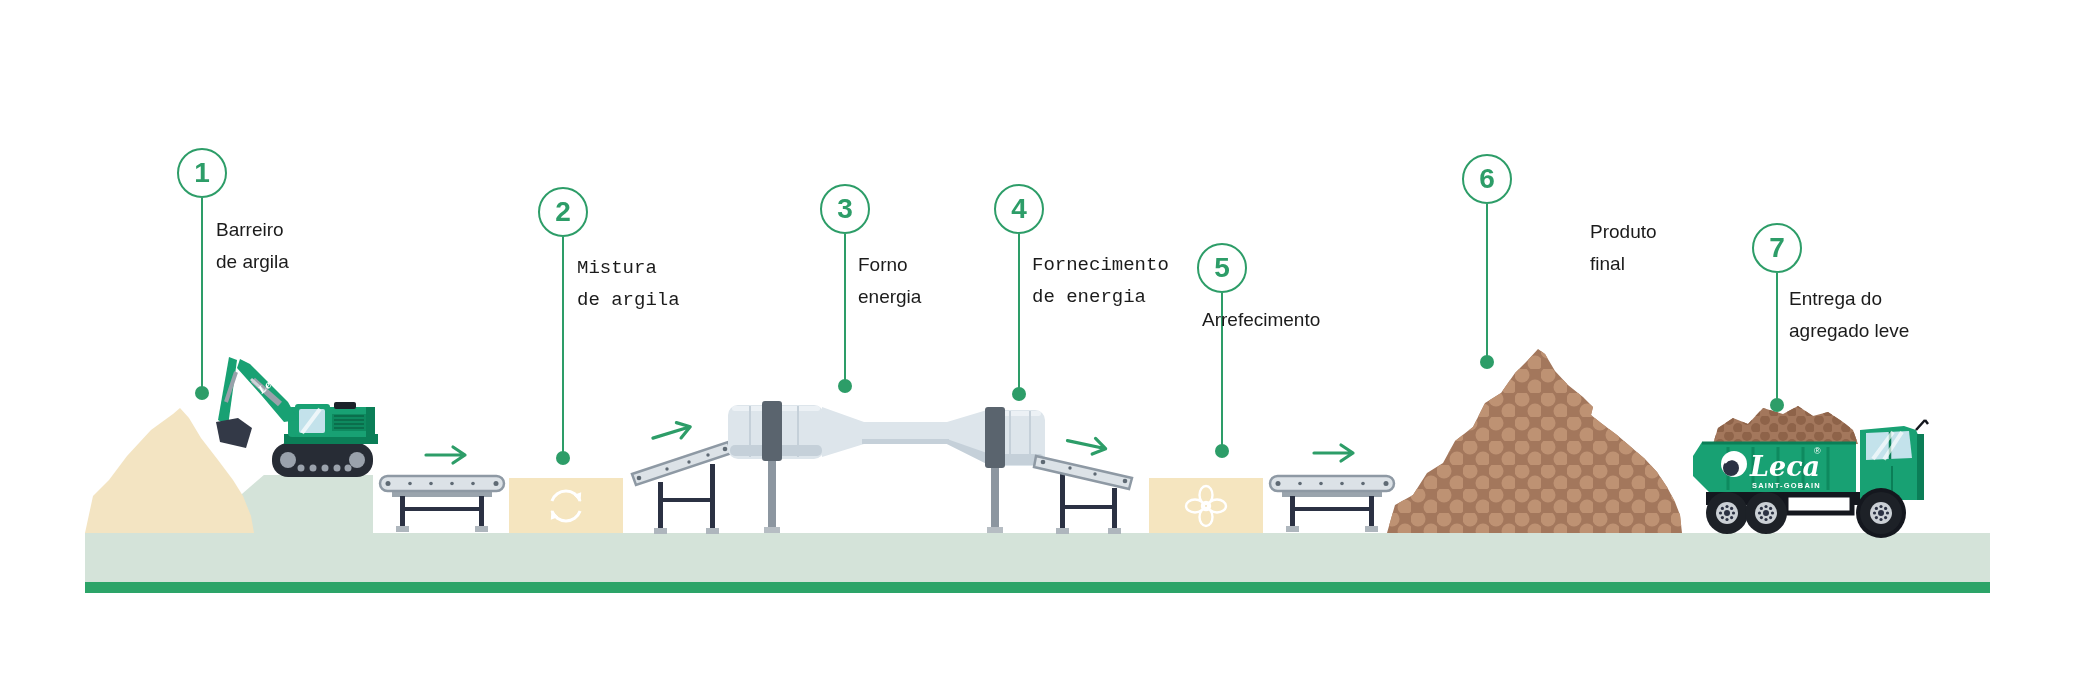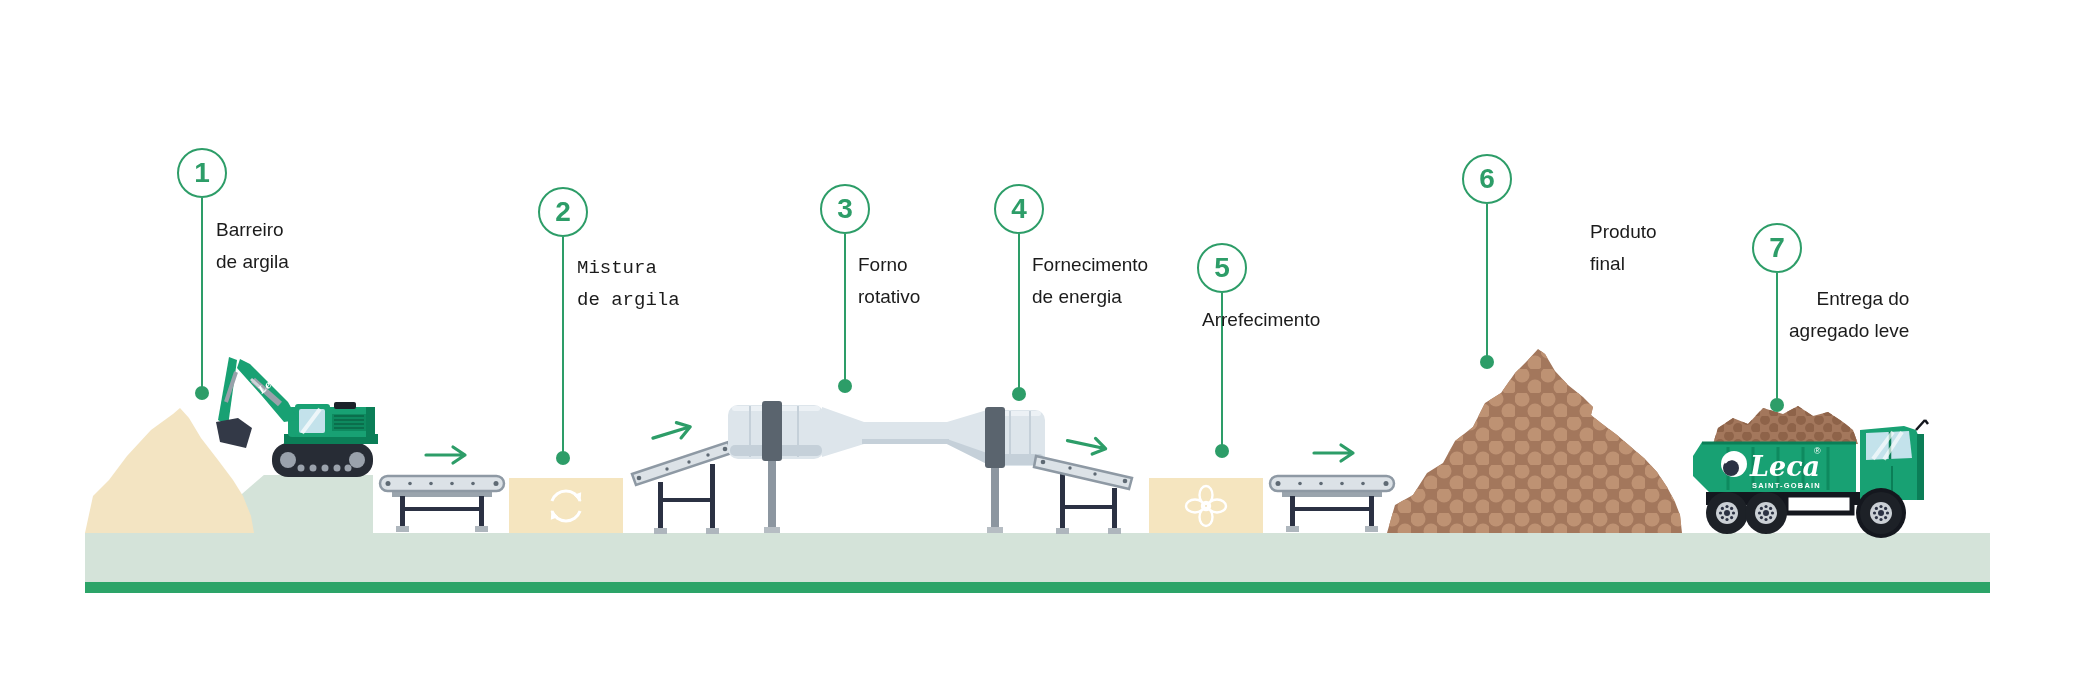--- a/index.html
+++ b/index.html
@@ -287,28 +287,28 @@
   <div class="abs dot" style="left:556px;top:451px;"></div>
   <div class="abs lbl" style="left:577px;top:252px;font-family:Liberation Mono, monospace;">Mistura
 de argila</div>
 
   <div class="abs circle" style="left:820px;top:184px;">
       <span>3</span>
     </div>
   <div class="abs vline" style="left:844px;top:234px;height:146px;"></div>
   <div class="abs dot" style="left:838px;top:379px;"></div>
   <div class="abs lbl" style="left:858px;top:249px;">Forno
-rotativo</div>
+energia</div>
 
   <div class="abs circle" style="left:994px;top:184px;">
       <span>4</span>
     </div>
   <div class="abs vline" style="left:1018px;top:234px;height:154px;"></div>
   <div class="abs dot" style="left:1012px;top:387px;"></div>
-  <div class="abs lbl" style="left:1032px;top:249px;">Fornecimento
+  <div class="abs lbl" style="left:1032px;top:249px;font-family:Liberation Mono, monospace;">Fornecimento
 de energia</div>
 
   <div class="abs circle" style="left:1197px;top:243px;">
       <span>5</span>
     </div>
   <div class="abs vline" style="left:1221px;top:293px;height:152px;"></div>
   <div class="abs dot" style="left:1215px;top:444px;"></div>
   <div class="abs lbl" style="left:1202px;top:304px;">Arrefecimento</div>
 
   <div class="abs circle" style="left:1462px;top:154px;">
@@ -317,16 +317,16 @@
   <div class="abs vline" style="left:1486px;top:204px;height:152px;"></div>
   <div class="abs dot" style="left:1480px;top:355px;"></div>
   <div class="abs lbl" style="left:1574px;top:216px;margin-left:16px;">Produto
 final</div>
 
   <div class="abs circle" style="left:1752px;top:223px;">
       <span>7</span>
     </div>
   <div class="abs vline" style="left:1776px;top:273px;height:126px;"></div>
   <div class="abs dot" style="left:1770px;top:398px;"></div>
-  <div class="abs lbl" style="left:1789px;top:283px;text-align:right;">Entrega do
+  <div class="abs lbl" style="left:1789px;top:283px;">Entrega do
 agregado leve</div>
 
 </div>
 
 </body></html>

